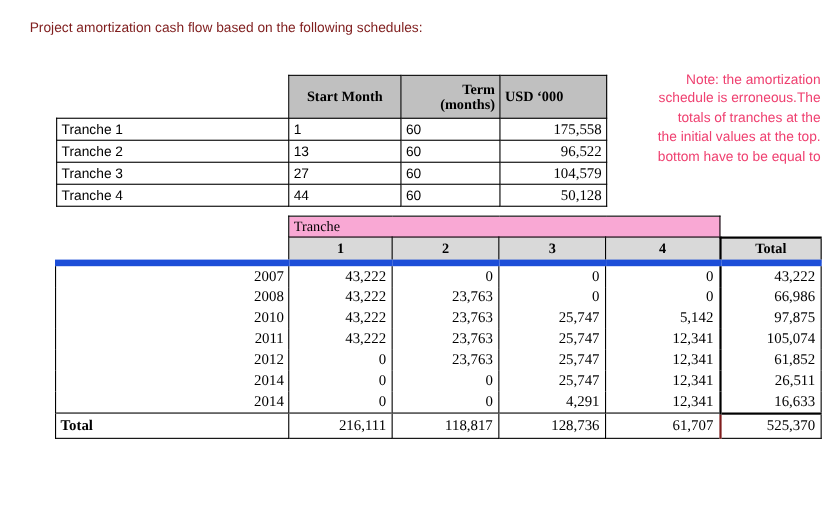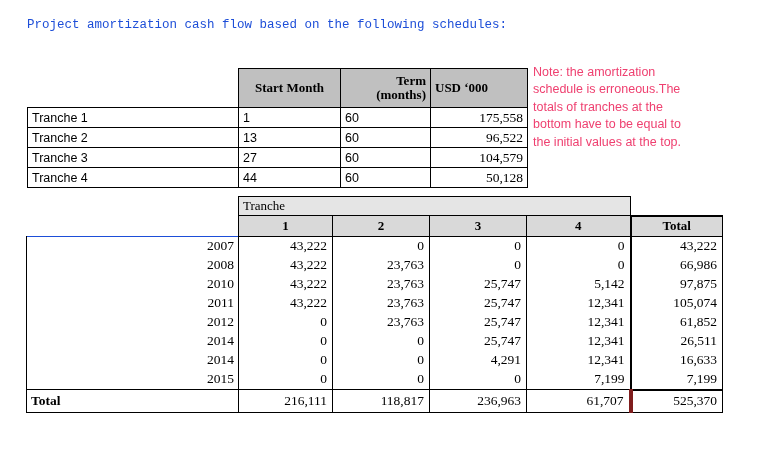--- a/index.html
+++ b/index.html
@@ -14,31 +14,32 @@
     font-family: "Liberation Sans", sans-serif;
     color: #000000;
     overflow: hidden;
   }
 
   
   #intro-text {
     position: absolute;
     left: 27px;
     top: 18px;
-    font-family: Liberation Mono, monospace;
+    font-family: Liberation Sans, sans-serif;
     font-size: 12.5px;
     line-height: 14px;
-    color: #1d4ed8;
+    color: #7f1d1d;
     white-space: nowrap;
   }
 
   
   table {
     border-collapse: collapse;
     table-layout: fixed;
+    margin-left: 24px;
   }
   td, th {
     padding: 0;
     margin: 0;
     vertical-align: middle;
     font-weight: normal;
   }
 
   
   #schedule-table {
@@ -81,47 +82,48 @@
   #schedule-table td.cell-num   { text-align: left; }
   #schedule-table td.cell-amt   {
     text-align: right;
     font-family: "Liberation Serif", serif;
     font-size: 13.5px;
   }
 
   
   #note-block {
     position: absolute;
-    left: 533px;
+    left: 551px;
     top: 64px;
     width: 195px;
     font-family: "Liberation Sans", sans-serif;
     font-size: 12.5px;
     line-height: 17.4px;
     color: #ef4070;
+    text-align: right;
   }
 
   
   #cashflow-table {
     position: absolute;
     left: 26px;
     top: 196px;
     width: 696px;
     font-family: "Liberation Serif", serif;
   }
   #cashflow-table col.c-year { width: 212px; }
   #cashflow-table col.c-t1   { width: 94px; }
   #cashflow-table col.c-t2   { width: 97px; }
   #cashflow-table col.c-t3   { width: 97px; }
   #cashflow-table col.c-t4   { width: 104px; }
   #cashflow-table col.c-tot  { width: 92px; }
 
   
   #cashflow-table .hdr-span {
-    background: #e5e5e5;
+    background: #f9a8d4;
     border: 1px solid #000;
     text-align: left;
     font-size: 13px;
     font-weight: normal;
     height: 18px;
     padding: 0 4px;
   }
   #cashflow-table .hdr-empty-left,
   #cashflow-table .hdr-empty-right {
     background: #ffffff;
@@ -157,40 +159,40 @@
     font-size: 13.5px;
     padding: 0 5px;
     height: 19px;
     border-left: 1px solid #000;
     border-right: 1px solid #000;
   }
   #cashflow-table td.val-cell.total-col {
     border-left: 2px solid #000;
     border-right: 1px solid #000;
   }
-  #cashflow-table tr.first-body td { border-top: 1px solid #1d4ed8; }
+  #cashflow-table tr.first-body td { border-top: 6px solid #1d4ed8; }
   #cashflow-table tr.last-body  td { border-bottom: 1px solid #000; }
 
   
   #cashflow-table tr.totals-row td {
     height: 21px;
     font-size: 13.5px;
     border: 1px solid #000;
   }
   #cashflow-table tr.totals-row td.totals-label {
     text-align: left;
     font-weight: bold;
     padding: 0 4px;
   }
   #cashflow-table tr.totals-row td.val-cell {
     text-align: right;
     padding: 0 5px;
   }
   #cashflow-table tr.totals-row td.val-cell.total-col {
-    border-left: 4px solid #7f1d1d;
+    border-left: 2px solid #7f1d1d;
     border-top: 2px solid #000;
   }
 </style>
 </head>
 <body>
 
 <div id="intro-text">Project amortization cash flow based on the following schedules:</div>
 
 <table id="schedule-table">
   <colgroup>
@@ -235,22 +237,22 @@
       <td class="cell-num">60</td>
       <td class="cell-amt">50,128</td>
     </tr>
   </tbody>
 </table>
 
 <div id="note-block">
   <div>Note: the amortization</div>
   <div>schedule is erroneous.The</div>
   <div>totals of tranches at the</div>
+  <div>the initial values at the top.</div>
   <div>bottom have to be equal to</div>
-  <div>the initial values at the top.</div>
 </div>
 
 <table id="cashflow-table">
   <colgroup>
     <col class="c-year">
       <col class="c-t1">
       <col class="c-t2">
       <col class="c-t3">
       <col class="c-t4">
       <col class="c-tot">
@@ -320,30 +322,22 @@
       <td class="val-cell total-col">26,511</td>
     </tr>
     <tr>
       <td class="year-cell">2014</td>
       <td class="val-cell">0</td>
       <td class="val-cell">0</td>
       <td class="val-cell">4,291</td>
       <td class="val-cell">12,341</td>
       <td class="val-cell total-col">16,633</td>
     </tr>
-    <tr>
-      <td class="year-cell">2015</td>
-      <td class="val-cell">0</td>
-      <td class="val-cell">0</td>
-      <td class="val-cell">0</td>
-      <td class="val-cell">7,199</td>
-      <td class="val-cell total-col">7,199</td>
-    </tr>
     <tr class="totals-row">
       <td class="totals-label">Total</td>
       <td class="val-cell">216,111</td>
       <td class="val-cell">118,817</td>
-      <td class="val-cell">236,963</td>
+      <td class="val-cell">128,736</td>
       <td class="val-cell">61,707</td>
       <td class="val-cell total-col">525,370</td>
     </tr>
   </tbody>
 </table>
 
 </body></html>

